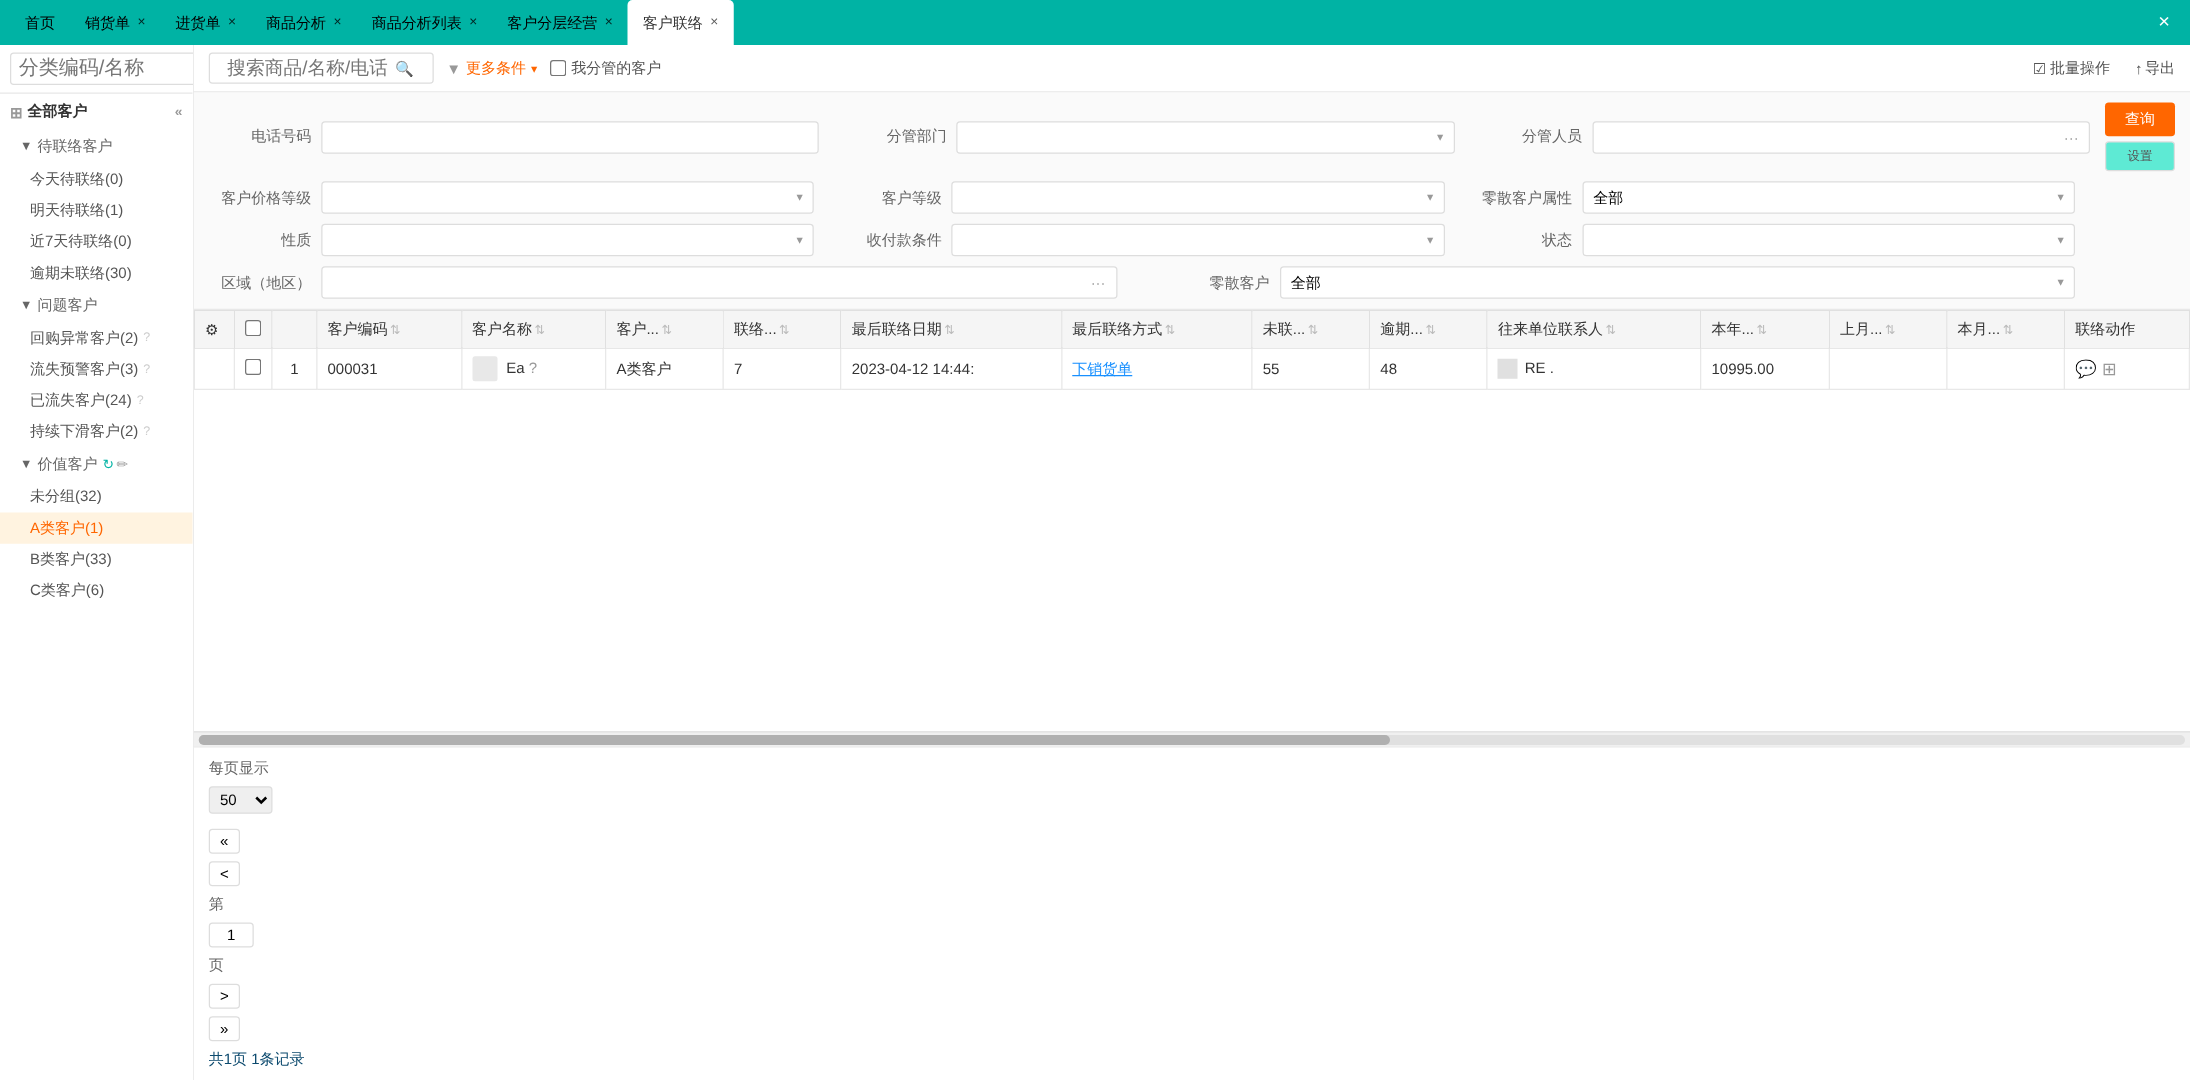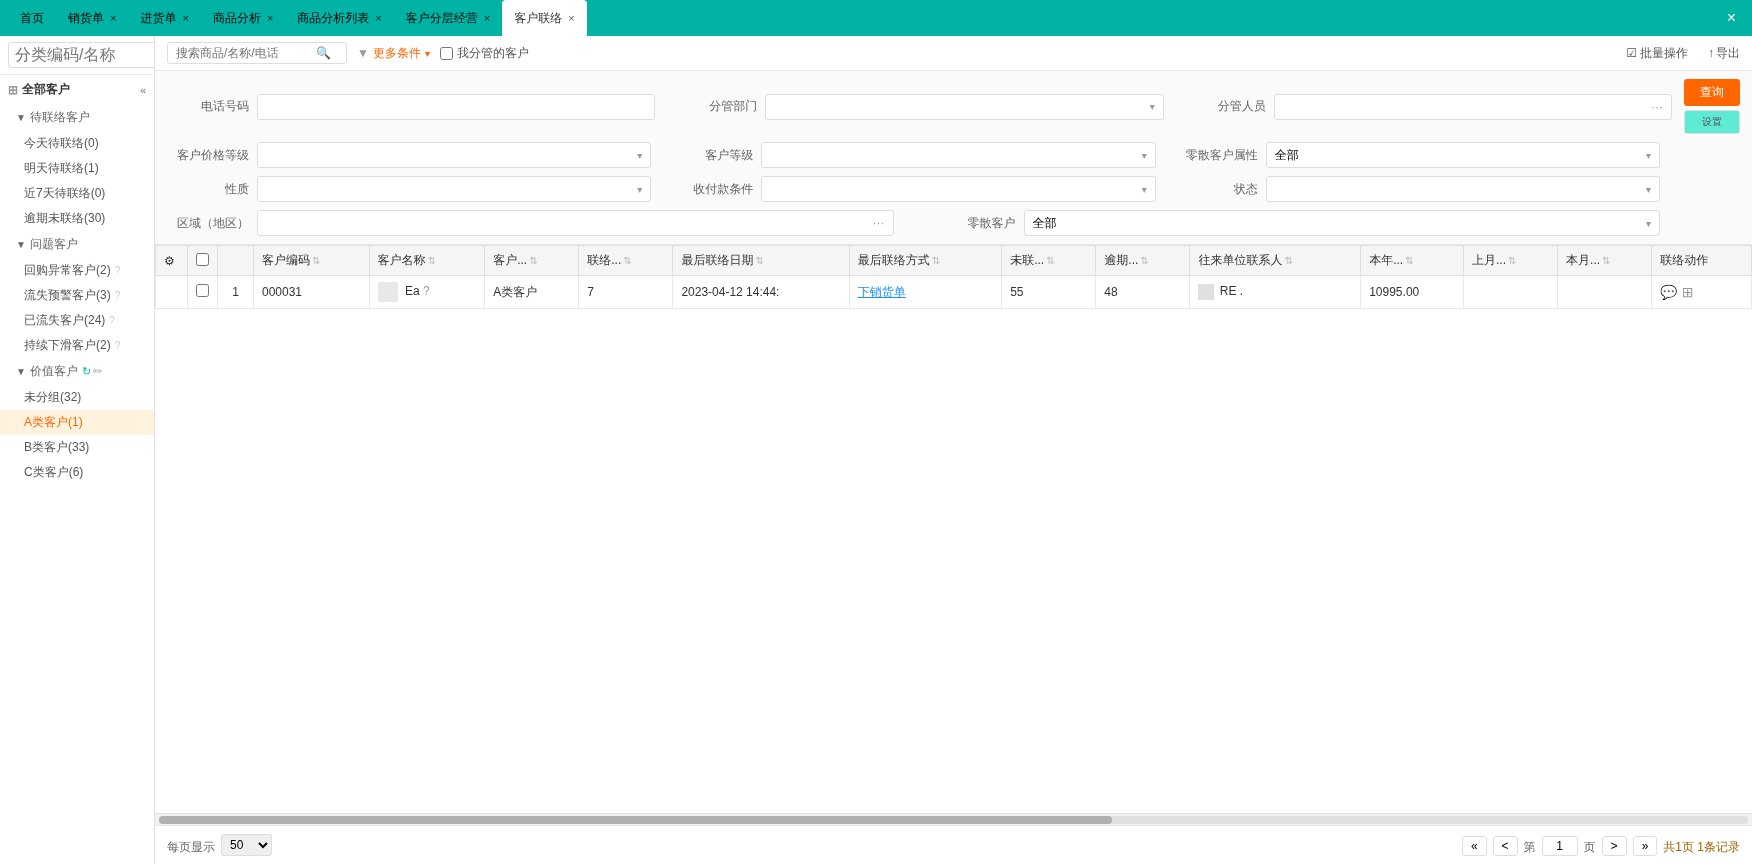--- a/index.html
+++ b/index.html
@@ -273,25 +273,26 @@
 
     .link-text {
       color: #1890ff;
       text-decoration: underline;
       cursor: pointer;
     }
 
     
     .pagination {
       display: flex;
-      align-items: flex-end;
+      align-items: flex-start;
       padding: 8px 12px;
       border-top: 1px solid #e8e8e8;
       background: white;
       gap: 6px;
+      flex-direction: column;
     }
     .pagination .page-size-label { color: #666; }
     .pagination select {
       border: 1px solid #ddd;
       border-radius: 3px;
       padding: 2px 4px;
       font-size: 12px;
     }
     .pagination .spacer { flex: 1; }
     .pagination .page-nav-btn {
@@ -305,21 +306,21 @@
     .pagination .page-nav-btn:disabled { color: #ccc; cursor: default; }
     .pagination .page-num { color: #666; }
     .pagination .page-input {
       border: 1px solid #ddd;
       border-radius: 3px;
       width: 36px;
       text-align: center;
       padding: 2px;
       font-size: 12px;
     }
-    .pagination .total-text { color: #a16207; }
+    .pagination .total-text { color: #0c4a6e; }
 
     
     .scrollbar-area {
       height: 12px;
       background: #f0f0f0;
       border-top: 1px solid #e0e0e0;
       display: flex;
       align-items: center;
       padding: 2px 4px;
     }
@@ -460,21 +461,21 @@
     </div>
     <div class="sidebar-item">
       <span>C类客户(6)</span>
     </div>
   </div>
 
   <div class="content">
 
     <div class="filter-bar">
       <div class="filter-search">
-        <input type="text" style="border: none; outline: none; font-size: 12px; width: 140px;" placeholder="搜索商品/名称/电话">
+        <input type="text" style="border: none; outline: none; font-size: 15px; width: 140px; text-align: center;" placeholder="搜索商品/名称/电话">
         <span style="color:#00b3a4;cursor:pointer;">🔍</span>
       </div>
       <div class="filter-more">
         <span style="color:#999;">▼</span>
         <span>更多条件</span>
         <span style="font-size:10px;">▾</span>
       </div>
       <div class="my-customers">
         <input type="checkbox" style="">
         <span>我分管的客户</span>

